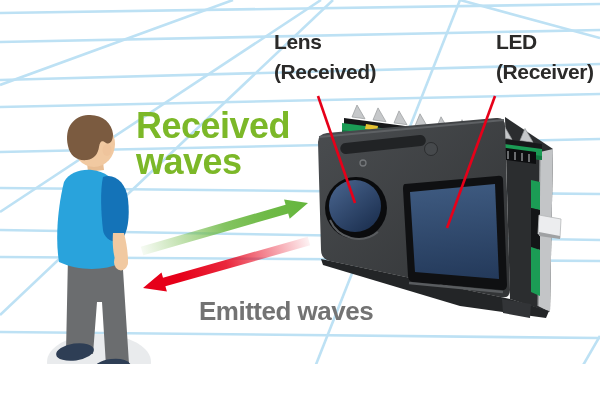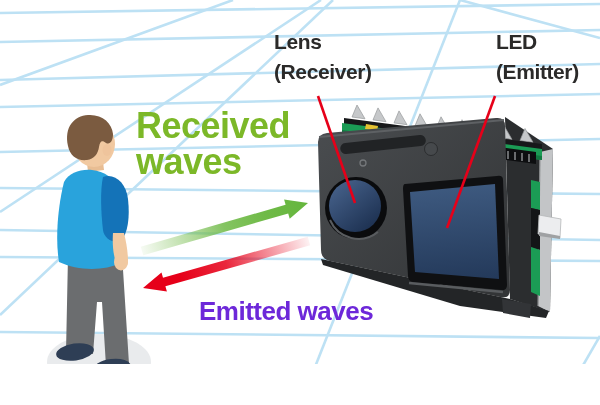--- a/index.html
+++ b/index.html
@@ -6,21 +6,21 @@
   .canvas{
     position:relative;width:600px;height:364px;overflow:hidden;background:#ffffff;
     font-family:"Liberation Sans", sans-serif;
   }
   .canvas svg{position:absolute;left:0;top:0;}
   .lbl{position:absolute;font-weight:700;white-space:nowrap;}
   .lbl-dark{font-size:21px;line-height:30px;letter-spacing:-0.4px;color:#2B2A29;}
   .lbl-lens{left:274px;top:27px;}
   .lbl-led{left:496px;top:27px;}
   .lbl-received{left:136px;top:108px;font-size:36px;line-height:36px;letter-spacing:-0.5px;color:#7CB828;}
-  .lbl-emitted{left:199px;top:296px;font-size:26px;letter-spacing:-0.5px;color:#6d28d9;}
+  .lbl-emitted{left:199px;top:296px;font-size:26px;letter-spacing:-0.5px;color:#737373;}
 </style>
 </head>
 <body>
 
 <div class="canvas">
 
   <svg width="600" height="405" viewBox="0 0 600 405">
     <defs>
       <linearGradient id="gFront" gradientUnits="userSpaceOnUse" x1="318" y1="120" x2="480" y2="300">
         <stop offset="0" stop-color="#4A4D50"></stop>
@@ -150,26 +150,26 @@
     </g>
 
     <g fill="none" stroke-width="2.6">
       <path d="M318,96 L355,203" stroke="#E60019"></path>
       <path d="M495,96 L447,228" stroke="#E60019"></path>
     </g>
   </svg>
 
   <div class="lbl lbl-dark lbl-lens">
     <div>Lens</div>
-    <div>(Receiver)</div>
+    <div>(Received)</div>
   </div>
 
   <div class="lbl lbl-dark lbl-led">
     <div>LED</div>
-    <div>(Emitter)</div>
+    <div>(Receiver)</div>
   </div>
 
   <div class="lbl lbl-received">
     <div>Received</div>
     <div>waves</div>
   </div>
 
   <div class="lbl lbl-emitted">Emitted waves</div>
 
 </div>

